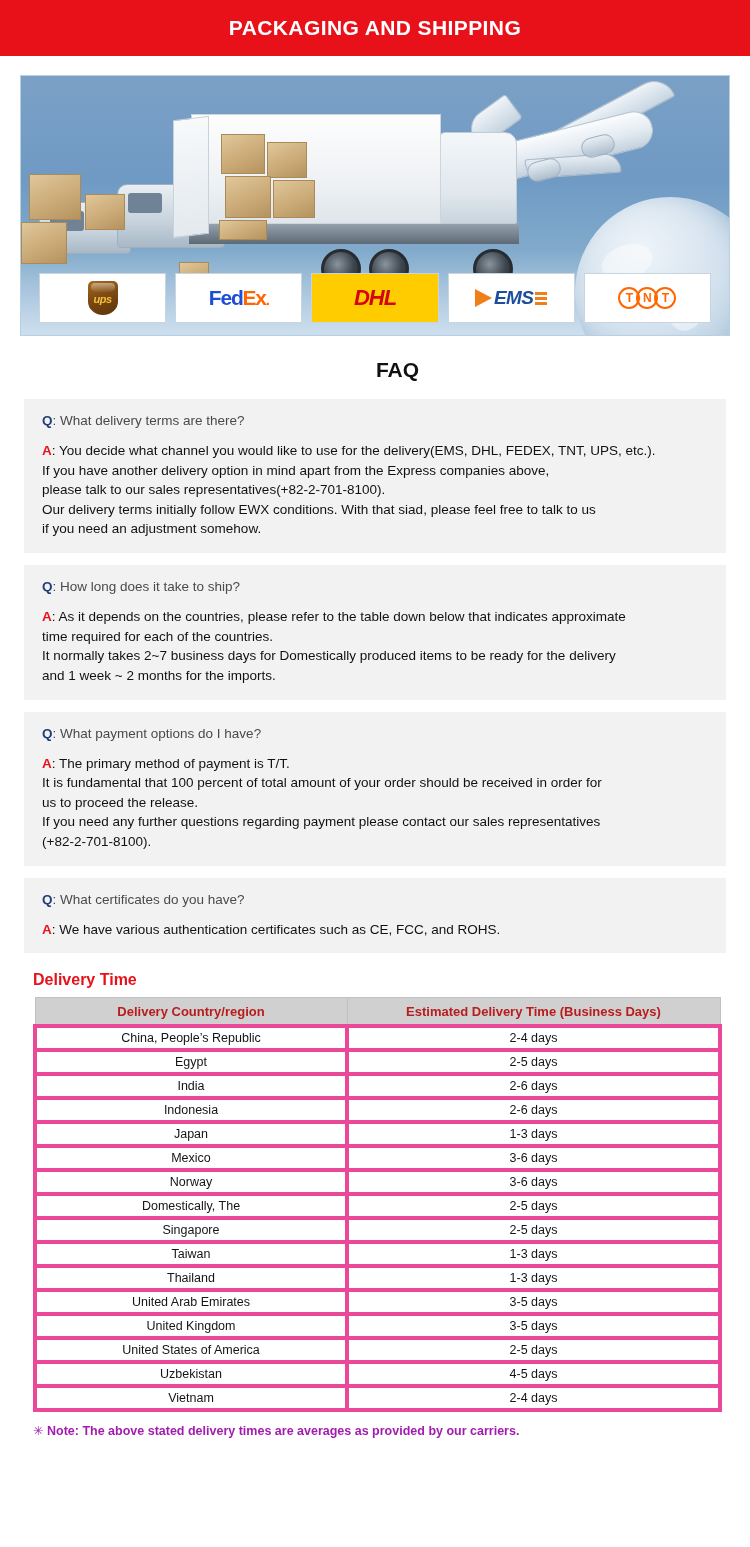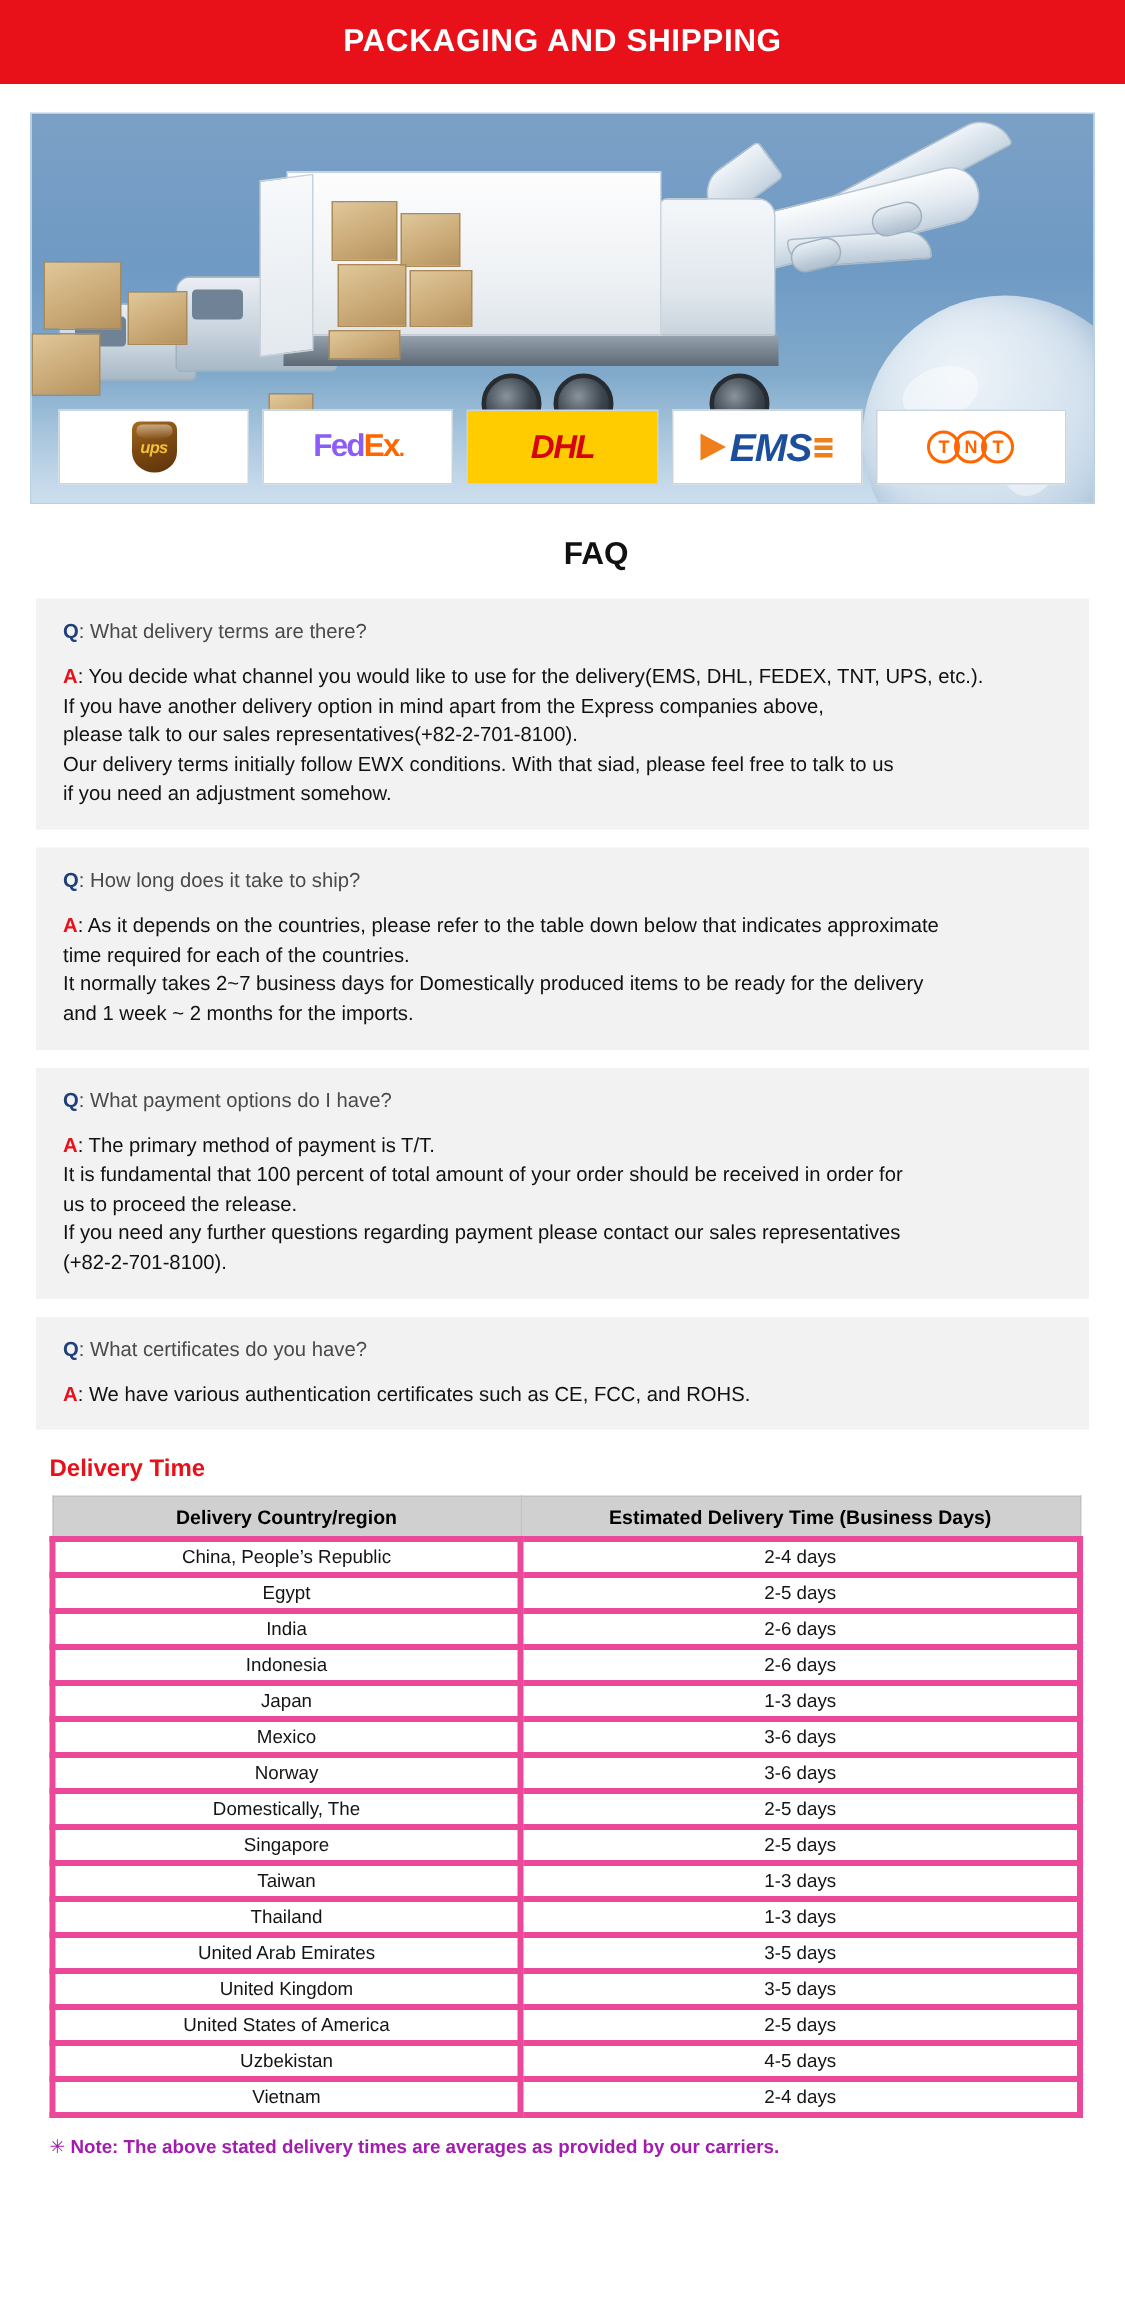--- a/index.html
+++ b/index.html
@@ -166,40 +166,40 @@
     border-radius: 4px 4px 50% 50%;
     background: linear-gradient(180deg, rgba(255,255,255,.45), rgba(255,255,255,0));
   }
   .logo-ups .txt {
     position: absolute; left: 0; right: 0; top: 12px; text-align: center;
     font-size: 11px; font-weight: bold; color: #f3c03a; font-style: italic;
     letter-spacing: -.5px;
   }
   
   .logo-fedex { font-size: 21px; font-weight: bold; letter-spacing: -1.2px; }
-  .logo-fedex .fed { color: #8b5cf6; }
+  .logo-fedex .fed { color: #1d4ed8; }
   .logo-fedex .ex  { color: #ff6600; }
   .logo-fedex .dot { color: #ff6600; font-size: 15px; }
   
   .logo-dhl {
     background: #ffcc00; width: 100%; height: 100%;
     display: flex; align-items: center; justify-content: center;
   }
   .logo-dhl .t {
     color: #d40511; font-size: 22px; font-weight: bold; font-style: italic;
     letter-spacing: -1px;
   }
   
   .logo-ems { display: flex; align-items: center; gap: 2px; }
   .logo-ems .tri {
     width: 0; height: 0; border-left: 17px solid #ef7f1a;
     border-top: 9px solid transparent; border-bottom: 9px solid transparent;
   }
   .logo-ems .t {
-    color: #1c4e9c; font-size: 26px; font-weight: bold; font-style: italic; letter-spacing: -.6px;
+    color: #1c4e9c; font-size: 19px; font-weight: bold; font-style: italic; letter-spacing: -.6px;
   }
   .logo-ems .bars { display: flex; flex-direction: column; gap: 2px; }
   .logo-ems .bars i { display: block; width: 12px; height: 3px; background: #ef7f1a; }
   
   .logo-tnt { display: flex; align-items: center; }
   .logo-tnt .o {
     width: 22px; height: 22px; border: 2px solid #ff6600; border-radius: 50%;
     display: flex; align-items: center; justify-content: center;
     color: #ff6600; font-size: 12px; font-weight: bold; margin-left: -4px;
   }
@@ -234,21 +234,21 @@
     margin: 0 32px 0 33px;
     width: 685px;
     border-collapse: collapse;
     table-layout: fixed;
     font-size: 12.5px;
   }
   .delivery-table col.c1 { width: 312px; }
   .delivery-table col.c2 { width: 373px; }
   .delivery-table th {
     background: #d0d0d0;
-    color: #000000;
+    color: #b91c1c;
     font-weight: bold;
     font-size: 13px;
     height: 28px;
     border: 1px solid #c2c2c2;
     text-align: center;
   }
   .delivery-table td {
     height: 24px;
     border: 4px solid #ec4899;
     text-align: center;

